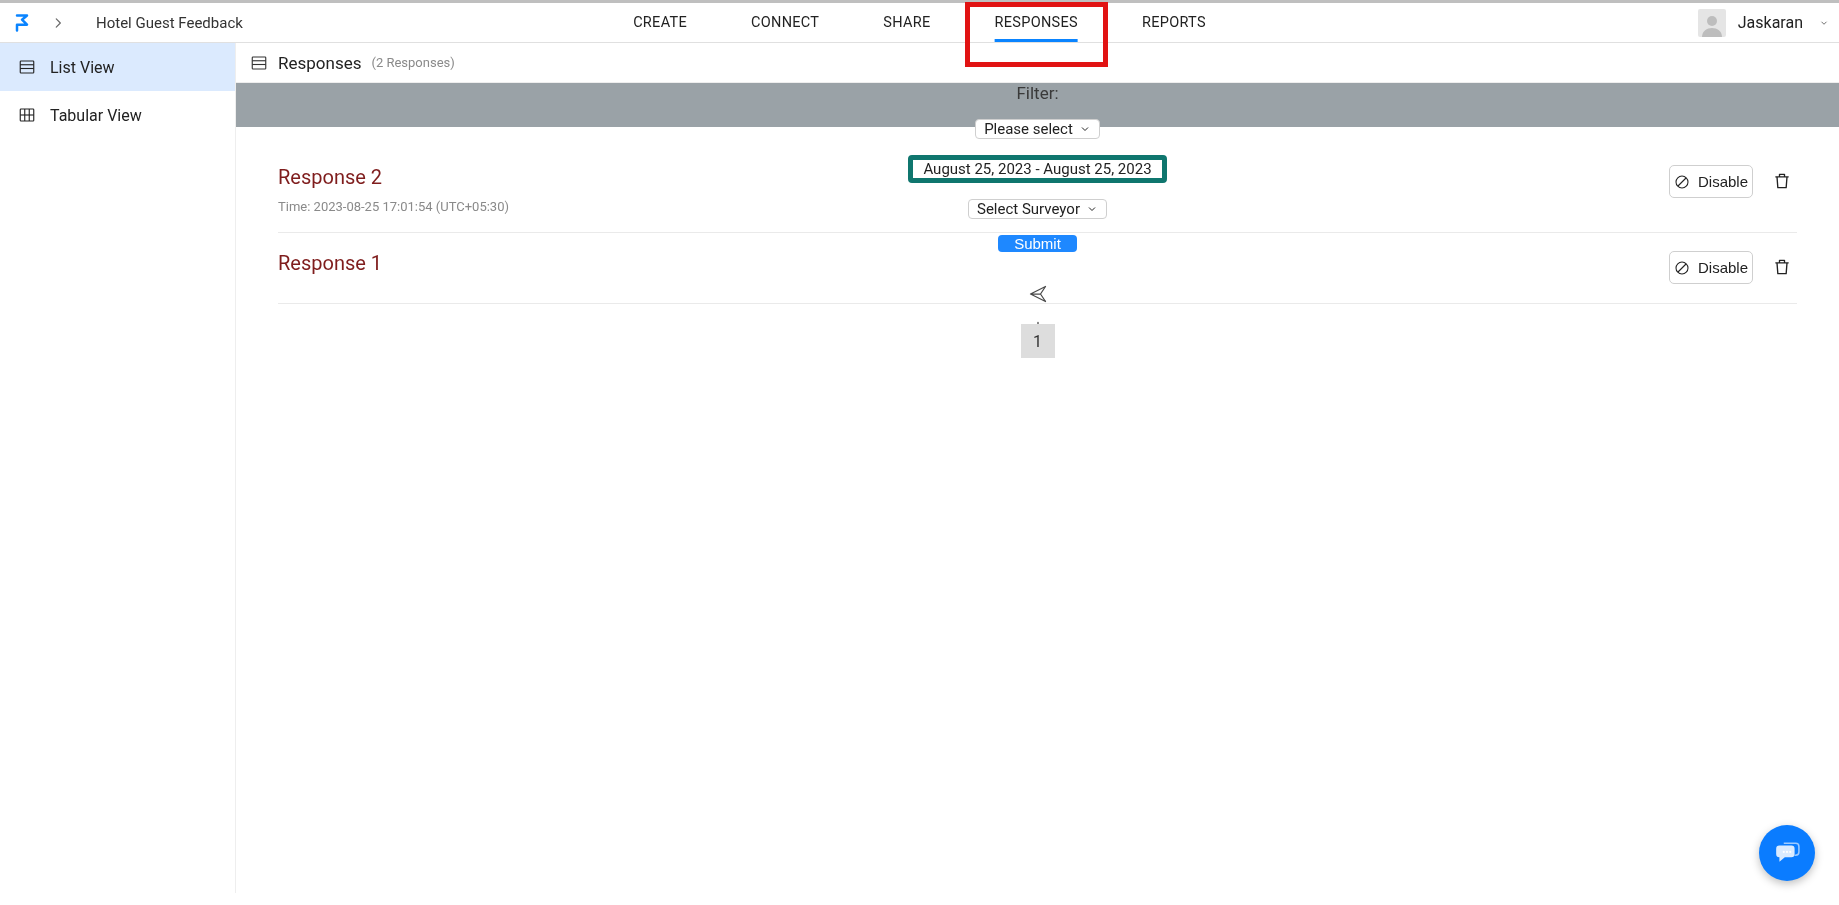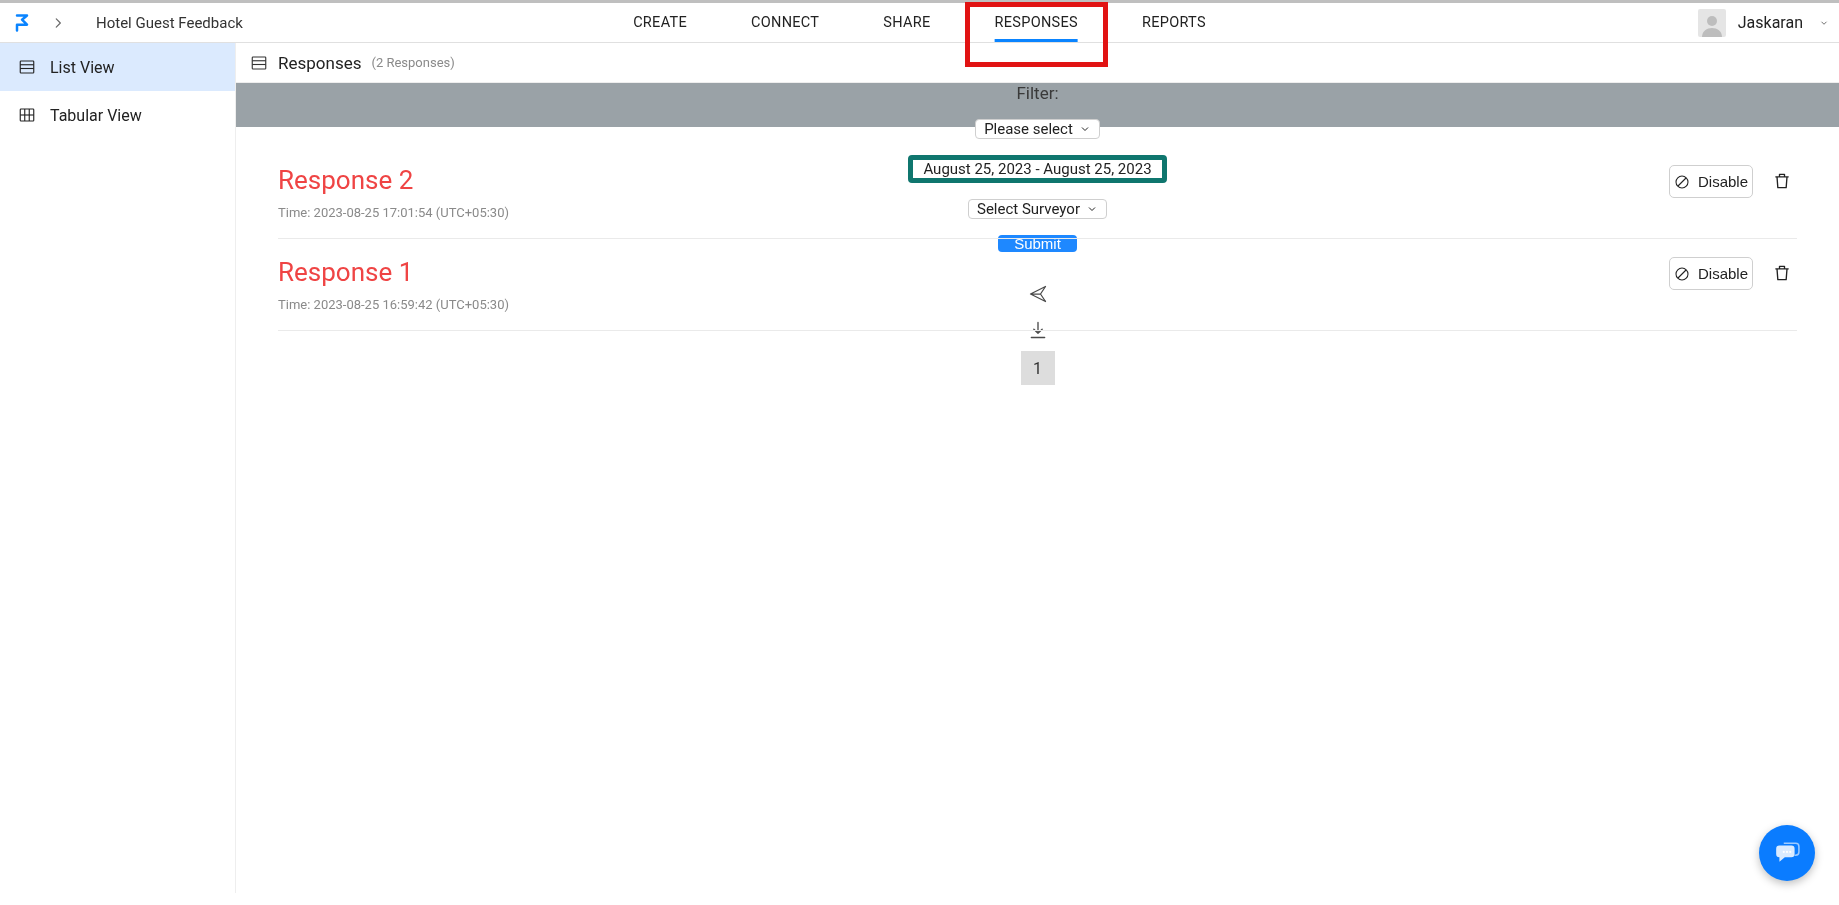--- a/index.html
+++ b/index.html
@@ -164,21 +164,21 @@
   .icon-btn { width: 26px; height: 26px; display: flex; align-items: center; justify-content: center; color: #4a4a4a; cursor: pointer; }
   .responses { padding: 20px 42px 0 42px; }
   .response-row {
     display: flex;
     align-items: flex-start;
     padding: 18px 0 18px 0;
     border-bottom: 1px solid #eaeaea;
     gap: 14px;
   }
   .resp-main { flex: 1; }
-  .resp-title { font-size: 26px; color: #ef4444; margin-bottom: 10px; cursor: pointer;}
+  .resp-title { font-size: 20px; color: #7f1d1d; margin-bottom: 10px; cursor: pointer;}
   .resp-time { font-size: 13px; color: #8a8a8a; }
   .disable-btn {
     border: 1px solid #cfcfcf;
     border-radius: 5px;
     background: #fff;
     padding: 7px 4px;
     display: flex;
     align-items: center;
     gap: 8px;
     font-size: 15px;
@@ -329,21 +329,20 @@
         <div class="trash-btn">
           <svg width="20" height="20" viewBox="0 0 24 24" fill="none">
               <path d="M4 7h16M9 7V4h6v3M6 7l1 13h10l1-13" stroke="#222" stroke-width="1.6" stroke-linejoin="round"></path>
             </svg>
         </div>
       </div>
 
       <div class="response-row">
         <div class="resp-main">
           <div class="resp-title">Response 1</div>
-          <div class="resp-time">Time: 2023-08-25 16:59:42 (UTC+05:30)</div>
         </div>
         <button class="disable-btn">
           <svg width="16" height="16" viewBox="0 0 24 24" fill="none">
               <circle cx="12" cy="12" r="9" stroke="#222" stroke-width="1.6"></circle>
               <line x1="6" y1="18" x2="18" y2="6" stroke="#222" stroke-width="1.6"></line>
             </svg>
           <span>Disable</span>
         </button>
         <div class="trash-btn">
           <svg width="20" height="20" viewBox="0 0 24 24" fill="none">

